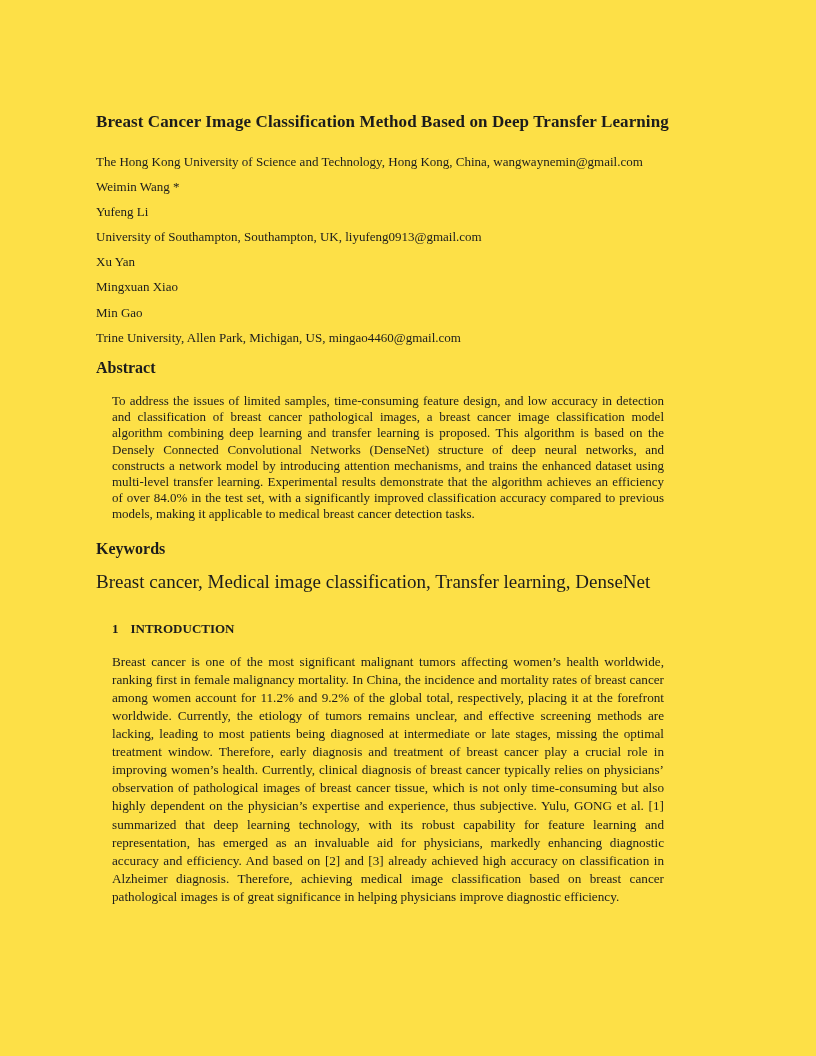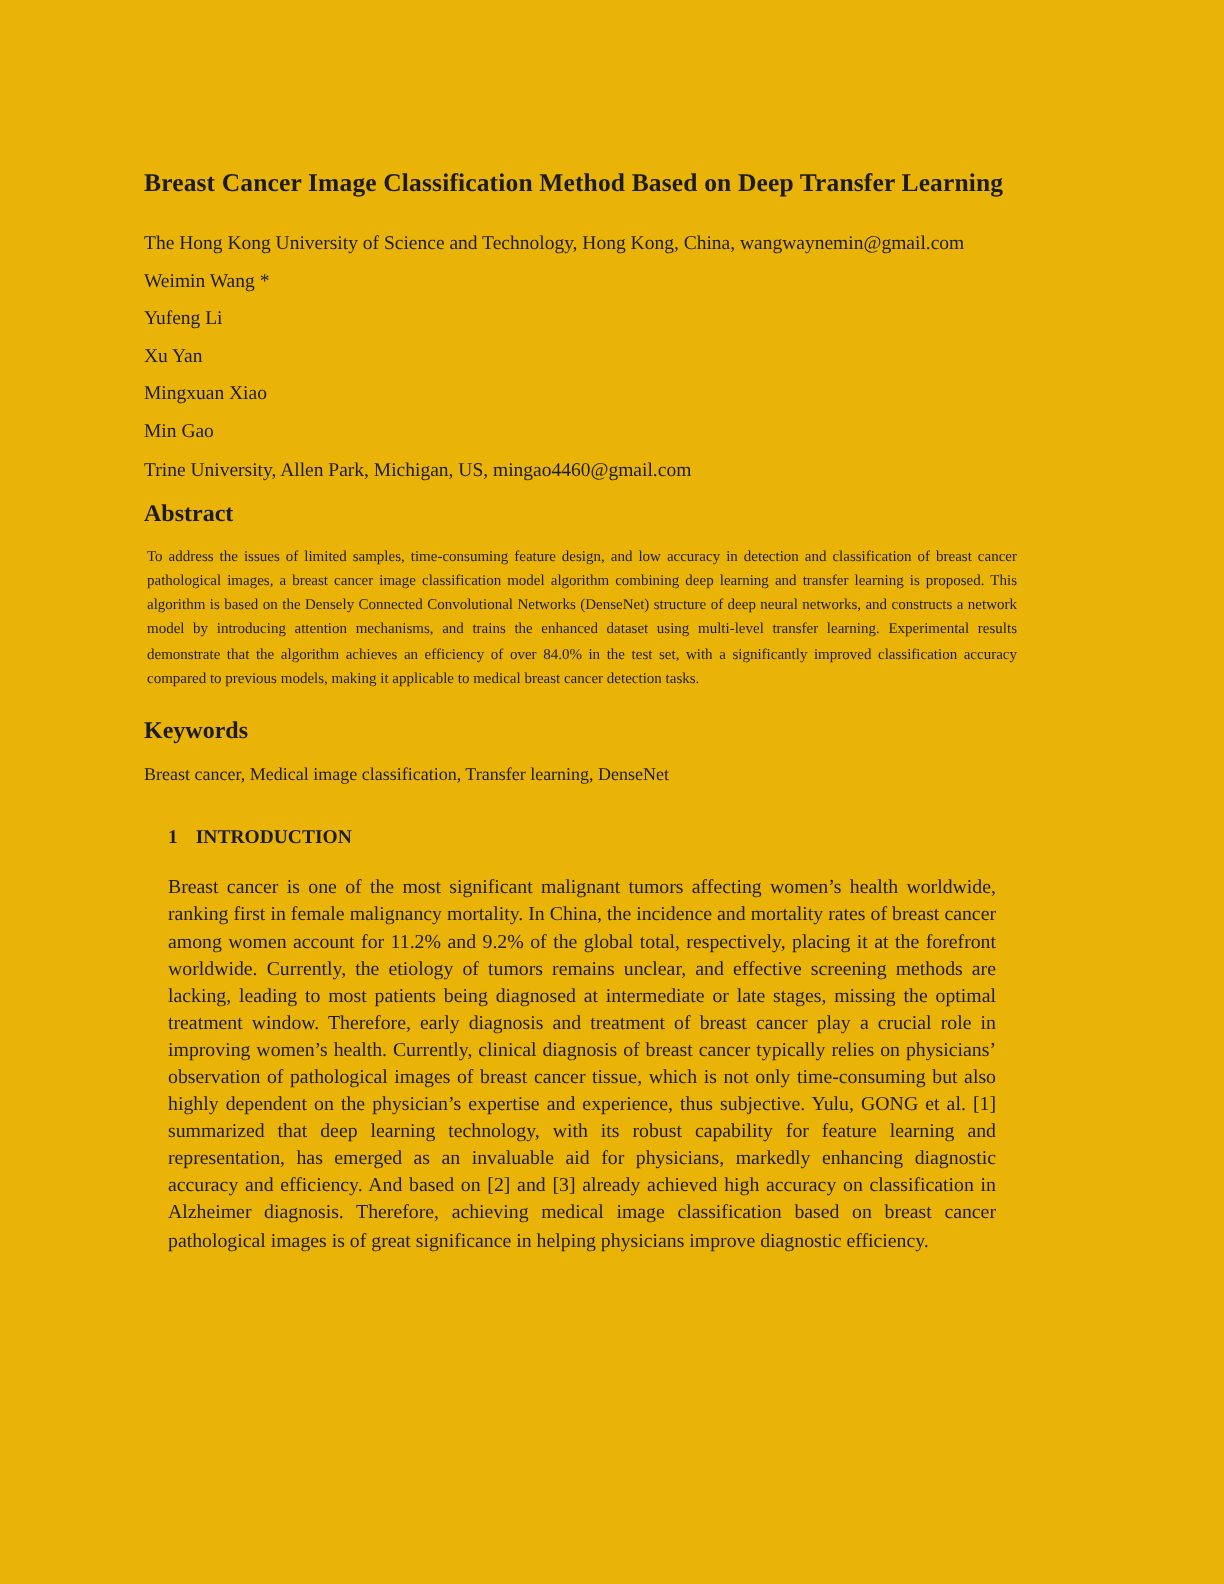--- a/index.html
+++ b/index.html
@@ -4,21 +4,21 @@
 <style>
   html, body {
     margin: 0;
     padding: 0;
     background: #ffffff;
   }
   .page {
     position: relative;
     width: 816px;
     height: 1056px;
-    background: #eab308;
+    background: #fde047;
     box-sizing: border-box;
     padding: 112px 136px 0 96px;
     overflow: hidden;
     font-family: "Liberation Serif", "DejaVu Serif", serif;
     color: #1c1c1c;
   }
   .content {
     width: 584px;
   }
   .paper-title {
@@ -31,27 +31,27 @@
     font-size: 13px;
     line-height: 1.2;
     margin: 0 0 9.5px 0;
   }
   .block-heading {
     font-size: 16px;
     font-weight: bold;
     margin: 14px 0 12px 0;
   }
   .body-paragraph {
-    font-size: 10px;
+    font-size: 13px;
     line-height: 16.1px;
     text-align: justify;
-    margin: 2px;
+    margin: 16px;
   }
   .keywords-text {
-    font-size: 12px;
+    font-size: 19px;
     line-height: 1.3;
     margin: 12px 0 0 0;
   }
   .numbered-heading {
     font-size: 13px;
     font-weight: bold;
     margin: 26px 0 10px 16px;
   }
   .numbered-heading .sec-num {
     display: inline-block;
@@ -69,20 +69,21 @@
 
 <div class="page">
   <div class="content">
 
     <h1 class="paper-title">Breast Cancer Image Classification Method Based on Deep Transfer Learning</h1>
 
     <div>
       <p class="author-line">The Hong Kong University of Science and Technology, Hong Kong, China, wangwaynemin@gmail.com</p>
       <p class="author-line">Weimin Wang *</p>
       <p class="author-line">Yufeng Li</p>
+      <p class="author-line">University of Southampton, Southampton, UK, liyufeng0913@gmail.com</p>
       <p class="author-line">Xu Yan</p>
       <p class="author-line">Mingxuan Xiao</p>
       <p class="author-line">Min Gao</p>
       <p class="author-line">Trine University, Allen Park, Michigan, US, mingao4460@gmail.com</p>
     </div>
 
     <h2 class="block-heading">Abstract</h2>
     <p class="body-paragraph">To address the issues of limited samples, time-consuming feature design, and low accuracy in detection and classification of breast cancer pathological images, a breast cancer image classification model algorithm combining deep learning and transfer learning is proposed. This algorithm is based on the Densely Connected Convolutional Networks (DenseNet) structure of deep neural networks, and constructs a network model by introducing attention mechanisms, and trains the enhanced dataset using multi-level transfer learning. Experimental results demonstrate that the algorithm achieves an efficiency of over 84.0% in the test set, with a significantly improved classification accuracy compared to previous models, making it applicable to medical breast cancer detection tasks.</p>
 
     <h2 class="block-heading" style="margin-top:18px;">Keywords</h2>

